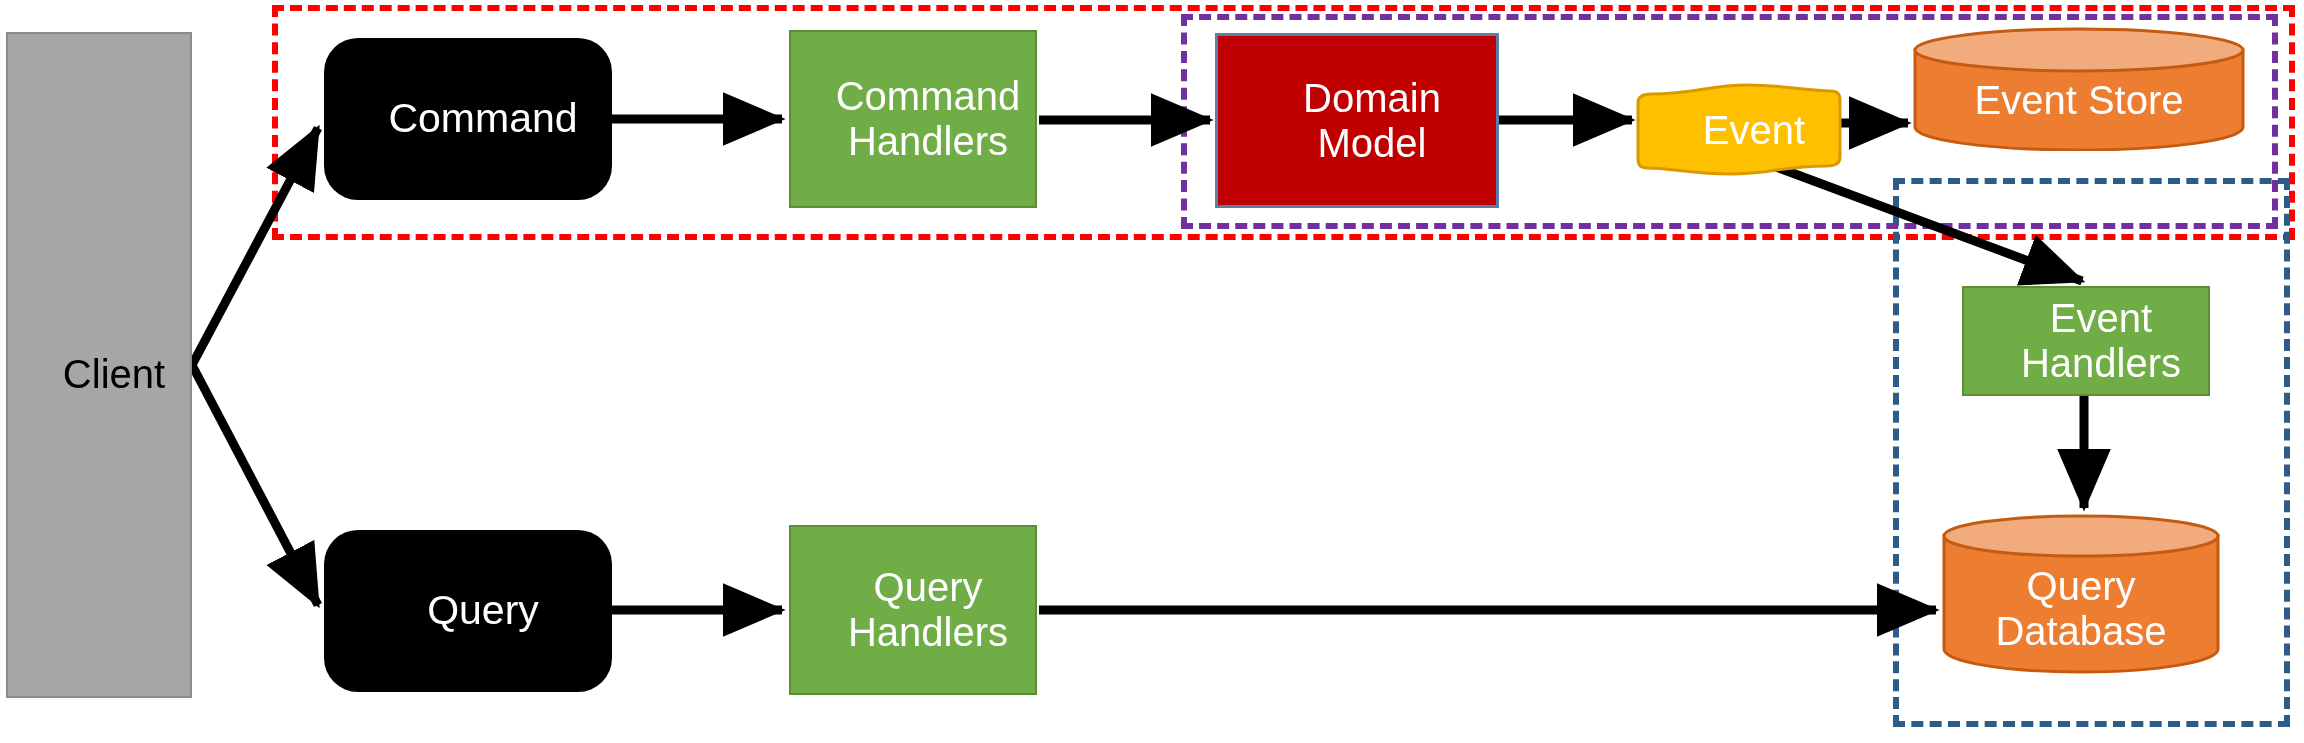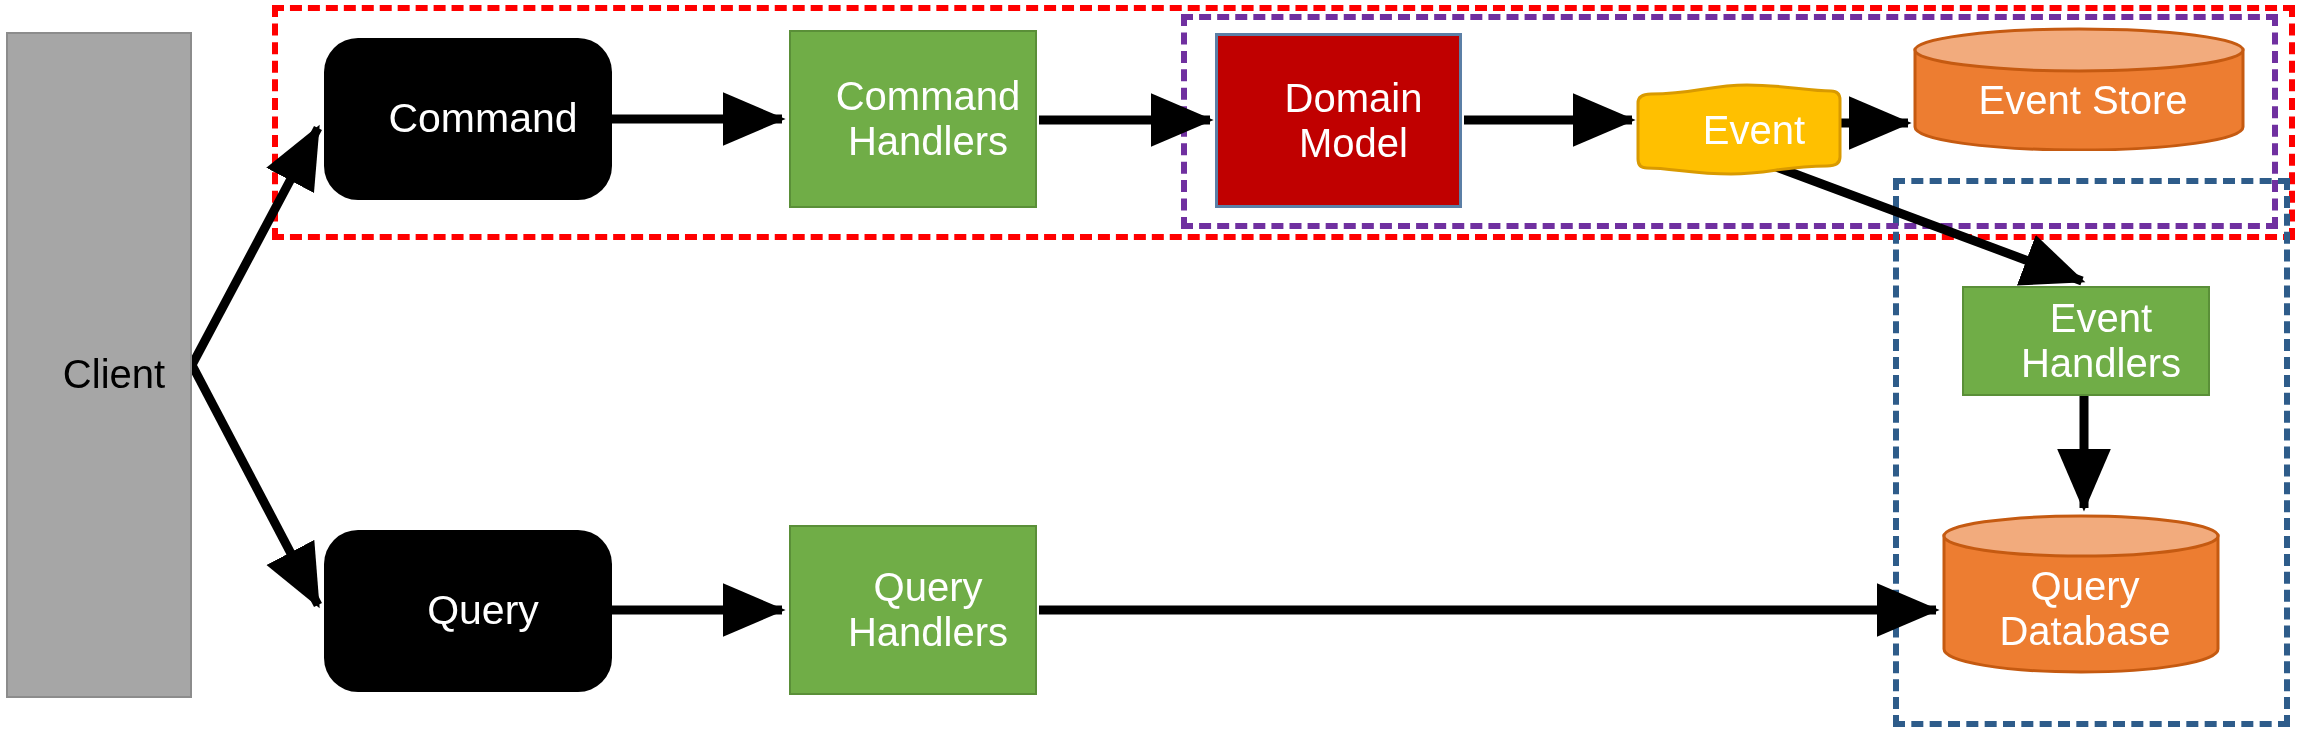--- a/index.html
+++ b/index.html
@@ -22,30 +22,30 @@
   #command{left:324px;top:38px;width:288px;height:162px;}
   #query{left:324px;top:530px;width:288px;height:162px;}
 
   
   .green{background:#70ad47;border:2px solid #5a8f38;color:#ffffff;font-size:40px;}
   #command-handlers{left:789px;top:30px;width:248px;height:178px;}
   #query-handlers{left:789px;top:525px;width:248px;height:170px;}
   #event-handlers{left:1962px;top:286px;width:248px;height:110px;}
 
   
-  #domain-model{left:1215px;top:33px;width:247px;height:175px;background:#c00000;
+  #domain-model{left:1215px;top:33px;width:284px;height:175px;background:#c00000;
                 border:3px solid #5b7fa6;color:#ffffff;font-size:40px;}
 
   
   #event{left:1635px;top:95px;width:208px;height:70px;color:#ffffff;font-size:40px;z-index:6;}
   #event span{position:relative;z-index:2;}
   .event-shape{position:absolute;left:0;top:-18px;width:208px;height:104px;z-index:1;}
 
   
-  .cyl{z-index:4;padding-left:8px;}
+  .cyl{z-index:4;}
   .cyl .lbl{position:absolute;left:0;width:100%;text-align:center;color:#fff;
             font-size:40px;line-height:1.12;z-index:3;white-space:pre-line;}
   #event-store{position:absolute;left:1913px;top:26px;width:332px;height:125px;}
   #event-store .lbl{top:52px;}
   #query-db{position:absolute;left:1942px;top:514px;width:278px;height:160px;}
   #query-db .lbl{top:50px;}
 
   
   .region{position:absolute;box-sizing:border-box;}
   #region-red{left:272px;top:5px;width:2023px;height:235px;border:6px dashed #ff0000;z-index:1;}

